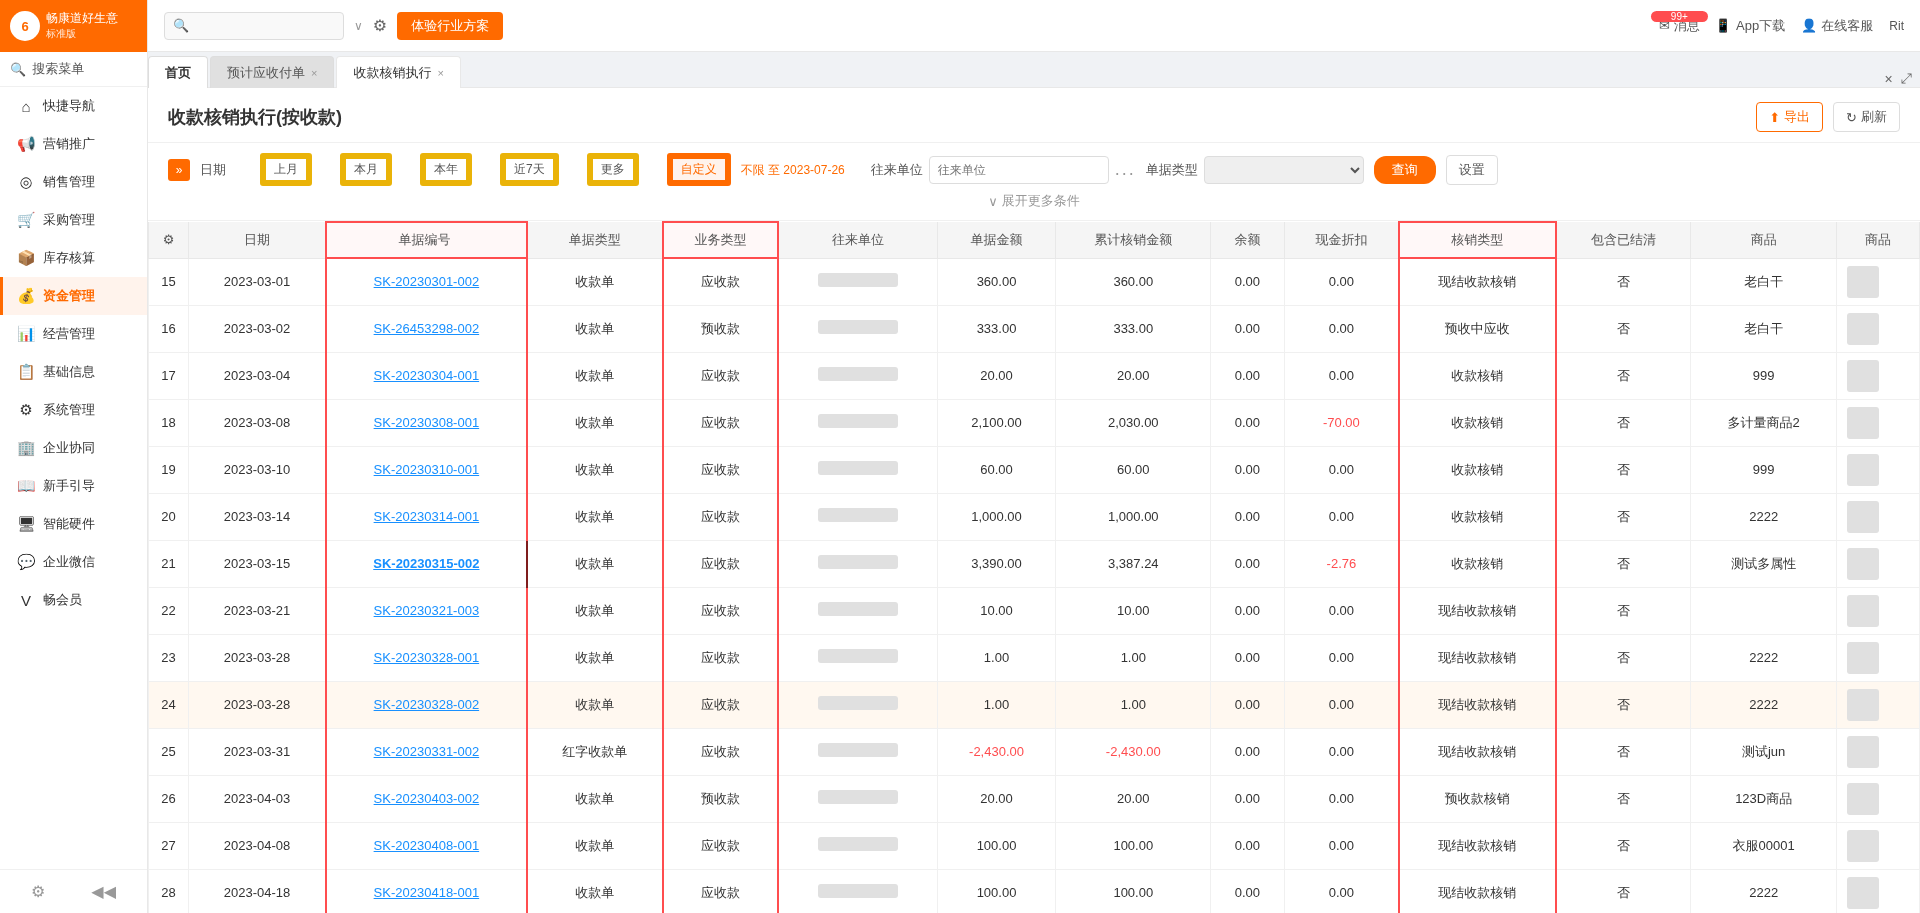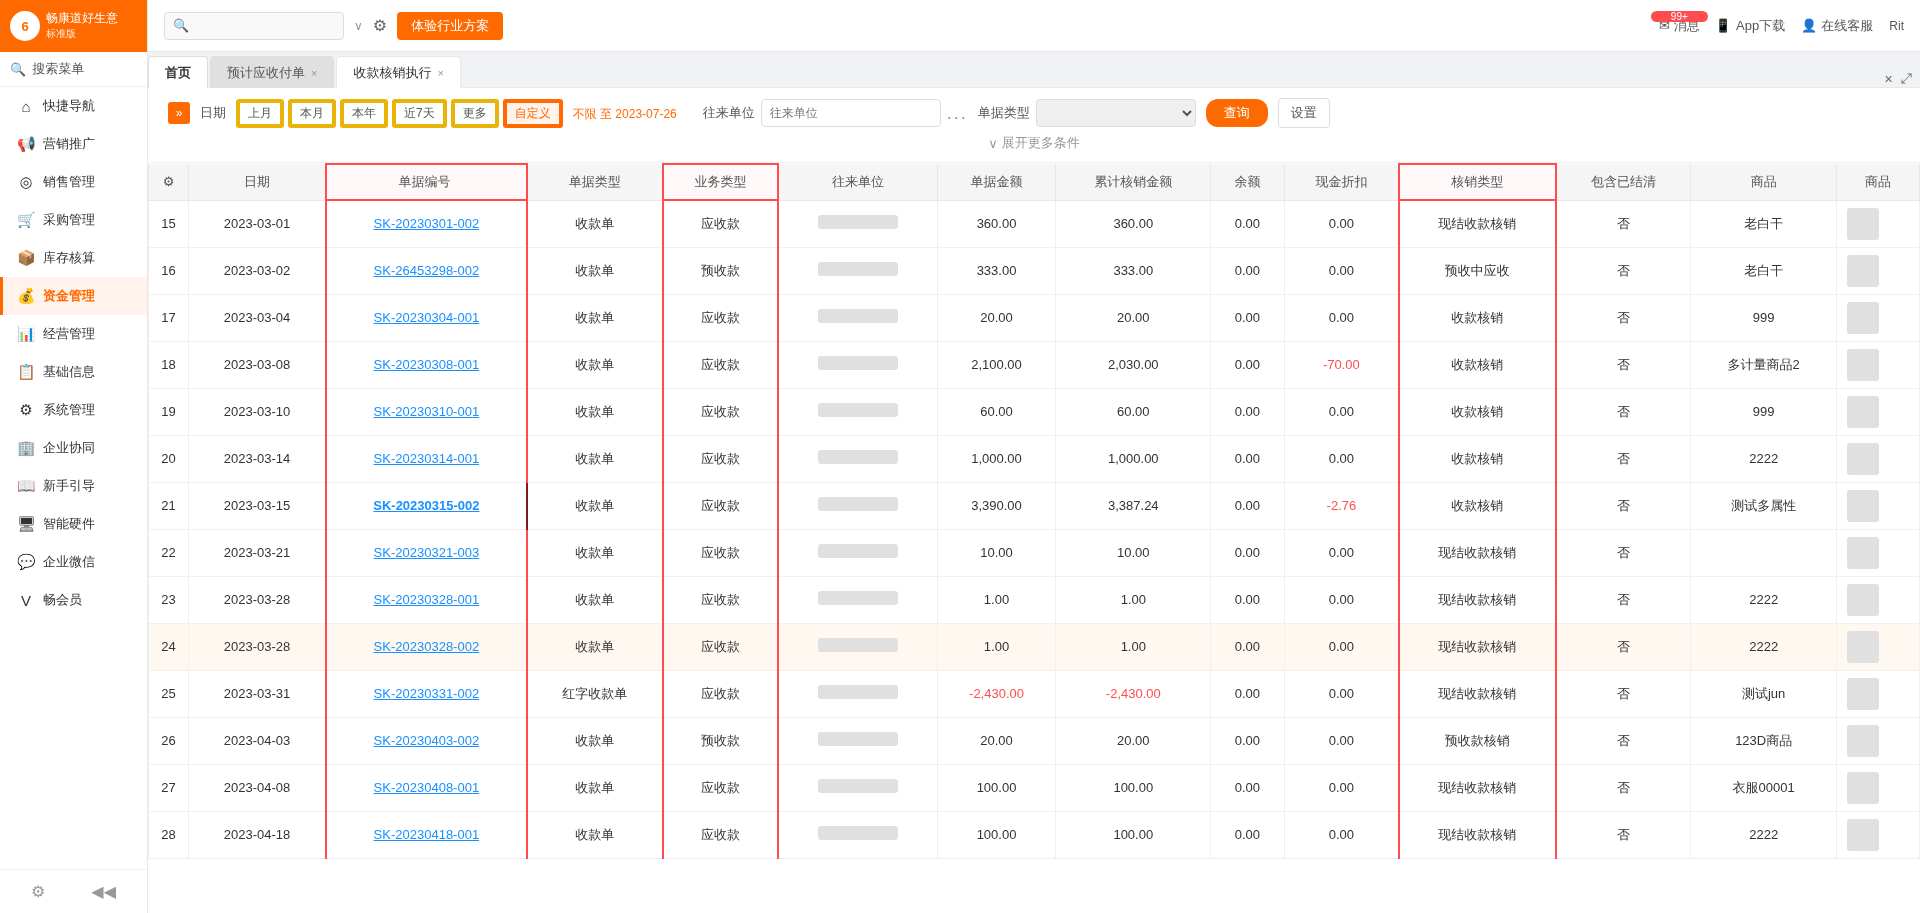--- a/index.html
+++ b/index.html
@@ -225,26 +225,27 @@
       cursor: pointer;
       display: flex;
       align-items: center;
       justify-content: center;
       font-size: 12px;
     }
     .filter-label { color: #555; font-size: 13px; white-space: nowrap; }
     .filter-date-btns { display: flex; gap: 4px; }
     .filter-date-btn {
       padding: 2px 8px;
-      border: 4px solid #eab308;
+      border: 6px solid #eab308;
       border-radius: 3px;
       cursor: pointer;
       color: #555;
       font-size: 12px;
       background: #fff;
+      margin-left: 24px;
     }
     .filter-date-btn.custom {
       background: #fff3ec;
       border-color: #ff6a00;
       color: #ff6a00;
     }
     .filter-date-range { font-size: 12px; color: #ff6a00; margin-top: 2px; }
     .filter-group { display: flex; align-items: center; gap: 6px; }
     .filter-input {
       height: 28px;
@@ -488,20 +489,33 @@
       <span class="tab-close">×</span>
     </div>
     <div class="tabs-end">
       <span class="tabs-end-icon">×</span>
       <span class="tabs-end-icon">⤢</span>
     </div>
   </div>
 
   <div class="page-content">
 
+    <div class="page-header">
+      <h2 class="page-title">收款核销执行(按收款)</h2>
+      <div class="page-header-actions">
+        <button class="btn-export">
+          <span>⬆</span>
+          <span>导出</span>
+        </button>
+        <button class="btn-refresh">
+          <span>↻</span>
+          <span>刷新</span>
+        </button>
+      </div>
+    </div>
 
     <div class="filter-bar">
       <div class="filter-row">
         <button class="filter-collapse-btn">»</button>
 
         <span class="filter-label">日期</span>
         <div class="filter-date-btns">
           <button class="filter-date-btn">上月</button>
           <button class="filter-date-btn">本月</button>
           <button class="filter-date-btn">本年</button>

